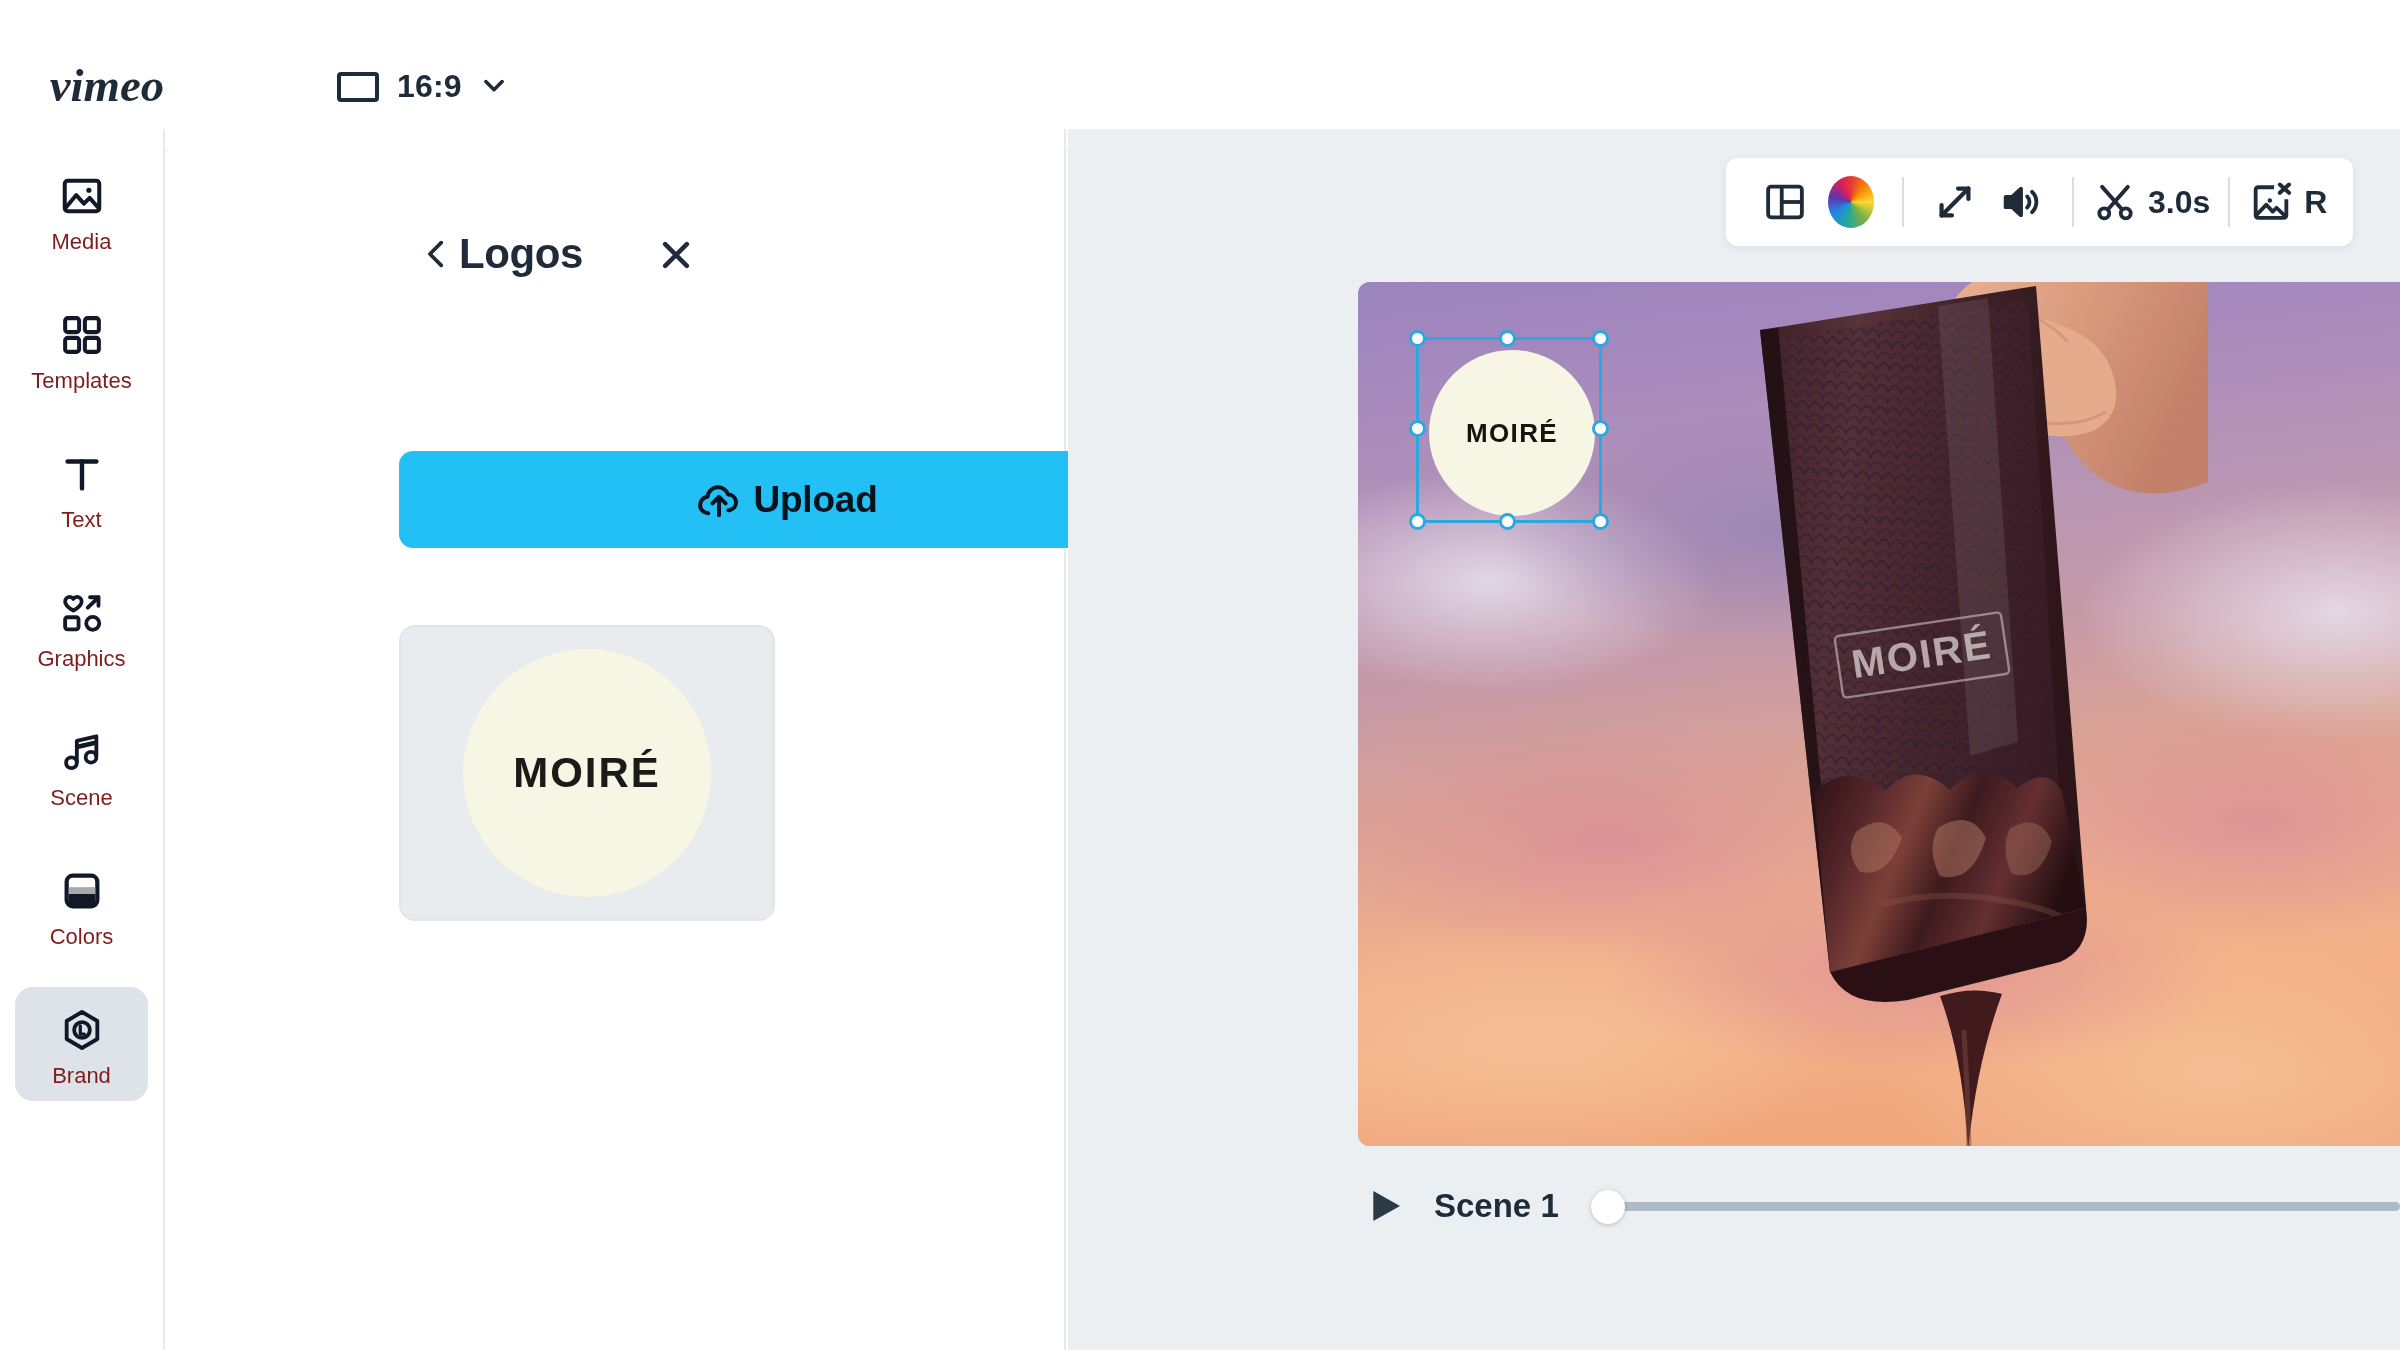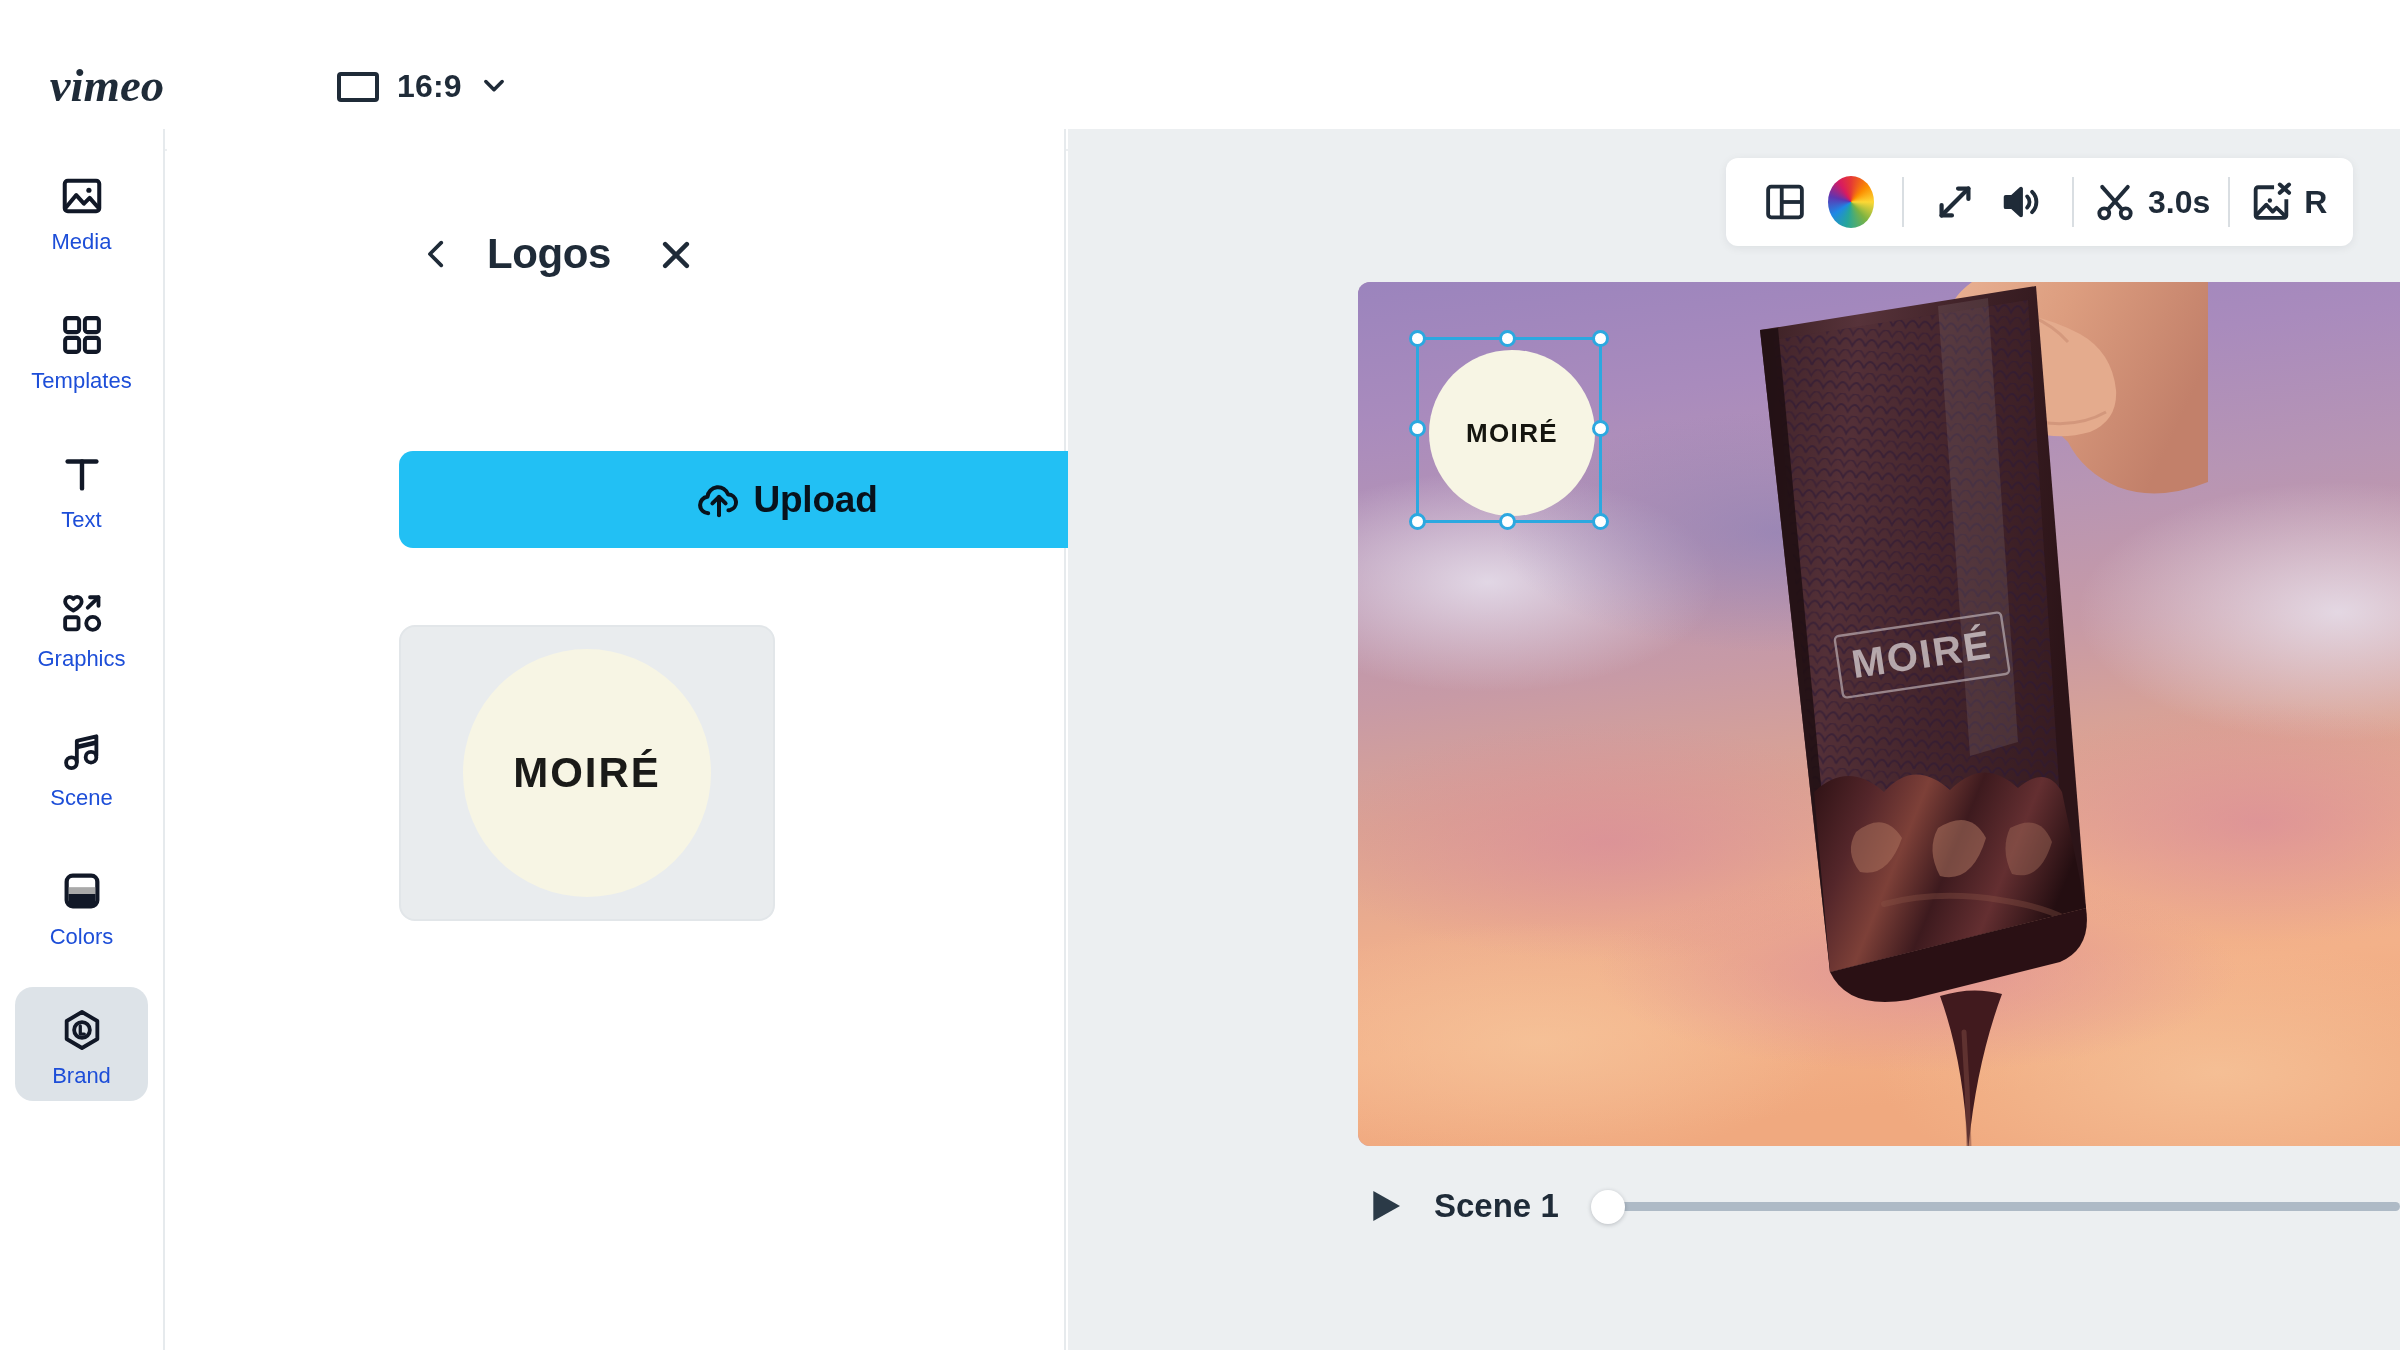--- a/index.html
+++ b/index.html
@@ -54,41 +54,40 @@
   }
   .rail-item {
     width: 133px; margin: 0 auto 25px auto;
     border-radius: 18px;
     padding: 20px 0 14px 0;
     display: flex; flex-direction: column; align-items: center;
     gap: 12px; cursor: pointer;
   }
   .rail-item.active { background: #dde3e8; }
   .rail-item .ico { width: 46px; height: 46px; display: block; }
-  .rail-item .lbl { font-size: 22px; color: #1d4ed8; line-height: 1; }
+  .rail-item .lbl { font-size: 22px; color: #7f1d1d; line-height: 1; }
 
   
   .panel {
     position: absolute; top: 129px; left: 167px;
     width: 899px; height: 1221px;
     background: #ffffff;
     border-right: 2px solid #e6eaed;
   }
   .panel-head {
     position: absolute; top: 75px; left: 0;
     width: 899px; height: 100px;
     display: flex; align-items: center;
   }
   .panel-back {
     margin-left: 248px; width: 44px; height: 44px;
     display: flex; align-items: center; justify-content: center;
     cursor: pointer;
   }
   .panel-title {
-    margin-left: 28px;
     font-size: 42px; font-weight: 700; color: #1f2b38;
     letter-spacing: -0.4px;
   }
   .panel-close {
     position: absolute; right: 365px; top: 26px;
     width: 50px; height: 50px;
     display: flex; align-items: center; justify-content: center;
     cursor: pointer;
   }
 

